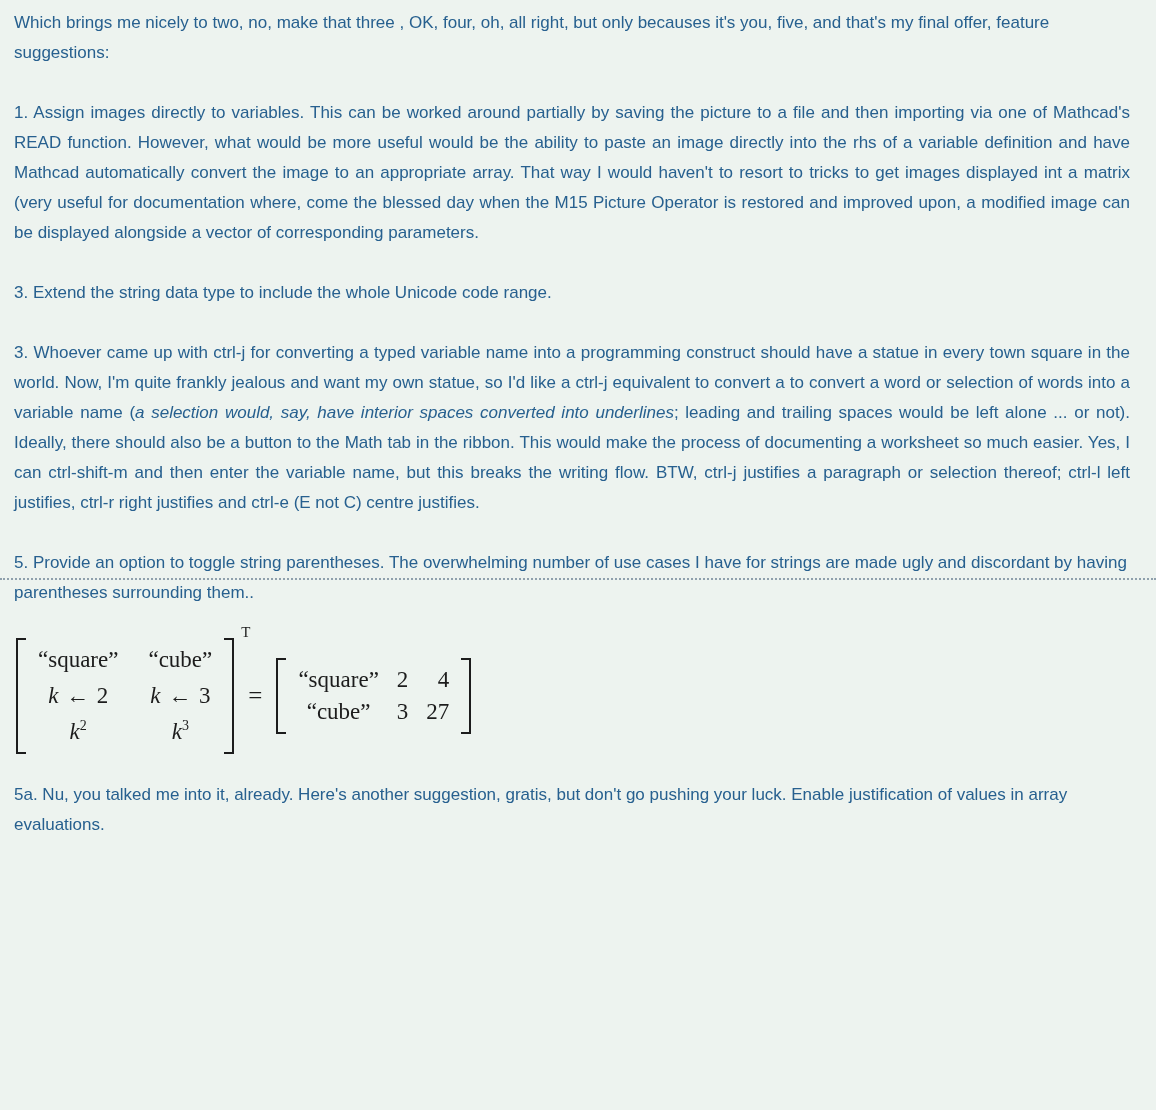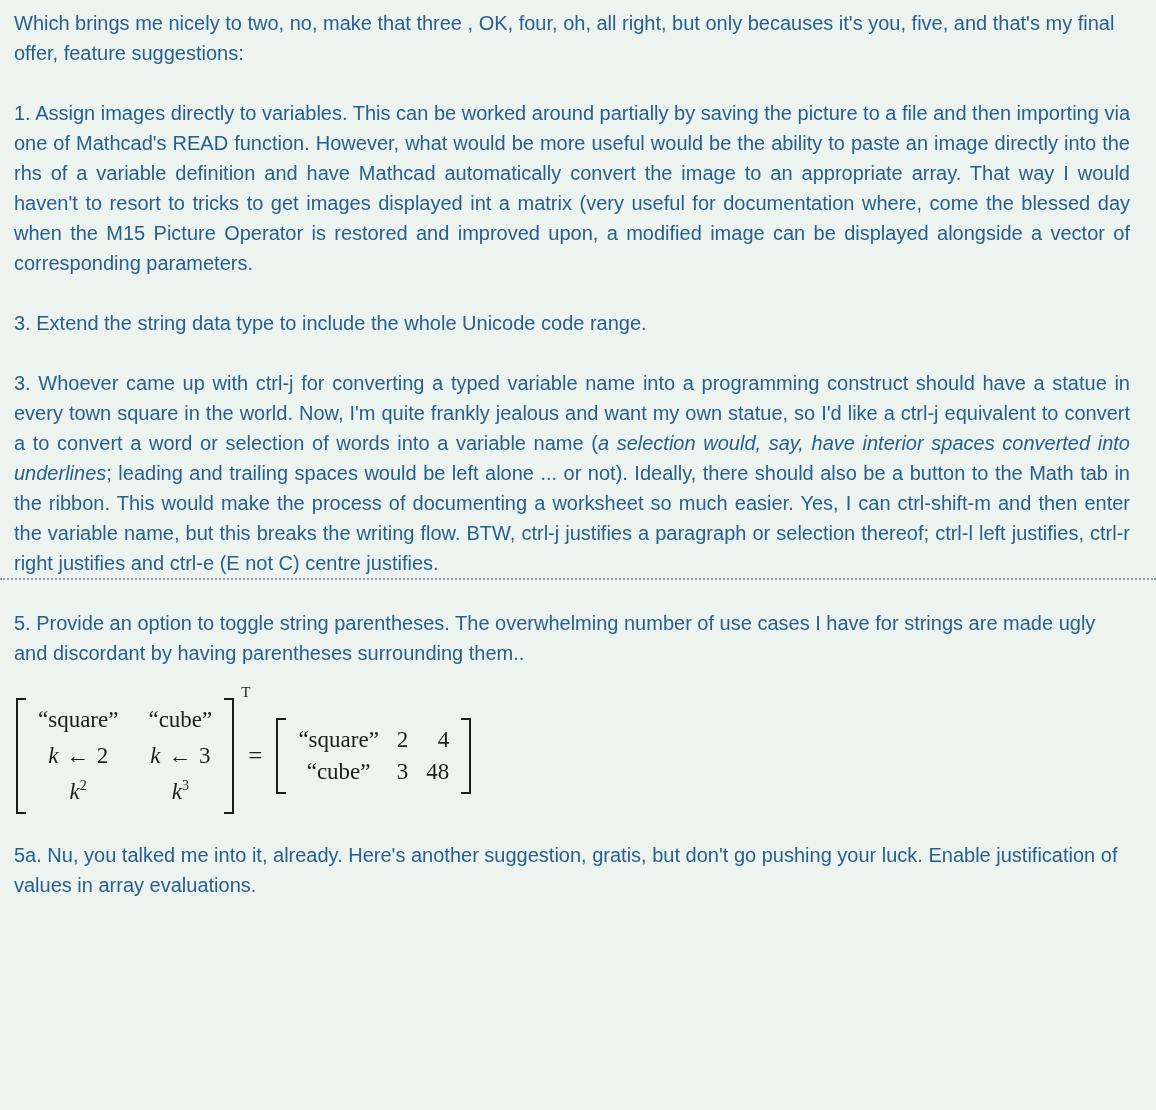--- a/index.html
+++ b/index.html
@@ -10,21 +10,21 @@
     color:#27608f;
     position:relative;
     overflow:hidden;
   }
   .page {
     position:relative; z-index:1;
     padding:8px 26px 0 14px;
   }
   .para {
     margin:0 0 30px 0;
-    font-size:20px;
+    font-size:17px;
     line-height:30px;
   }
   .para.justify { text-align:justify; }
   .page-break {
     position:absolute; left:0; top:578px;
     width:1156px; height:0;
     border-top:2px dotted #8fa0ac;
     z-index:0;
   }
   
@@ -94,21 +94,21 @@
 
     <span class="matrix-wrap">
       <span class="bkt bkt-l"></span>
       <span class="mx mx-rhs">
         <span class="cell">“square”</span>
         <span class="cell">2</span>
         <span class="cell v-end">4</span>
 
         <span class="cell">“cube”</span>
         <span class="cell">3</span>
-        <span class="cell v-end">48</span>
+        <span class="cell v-end">27</span>
       </span>
       <span class="bkt bkt-r"></span>
     </span>
 
   </div>
 
   <p class="para">5a. Nu, you talked me into it, already.  Here's another suggestion, gratis, but don't go pushing your luck. Enable justification of values in array evaluations.</p>
 
 
 </div>

